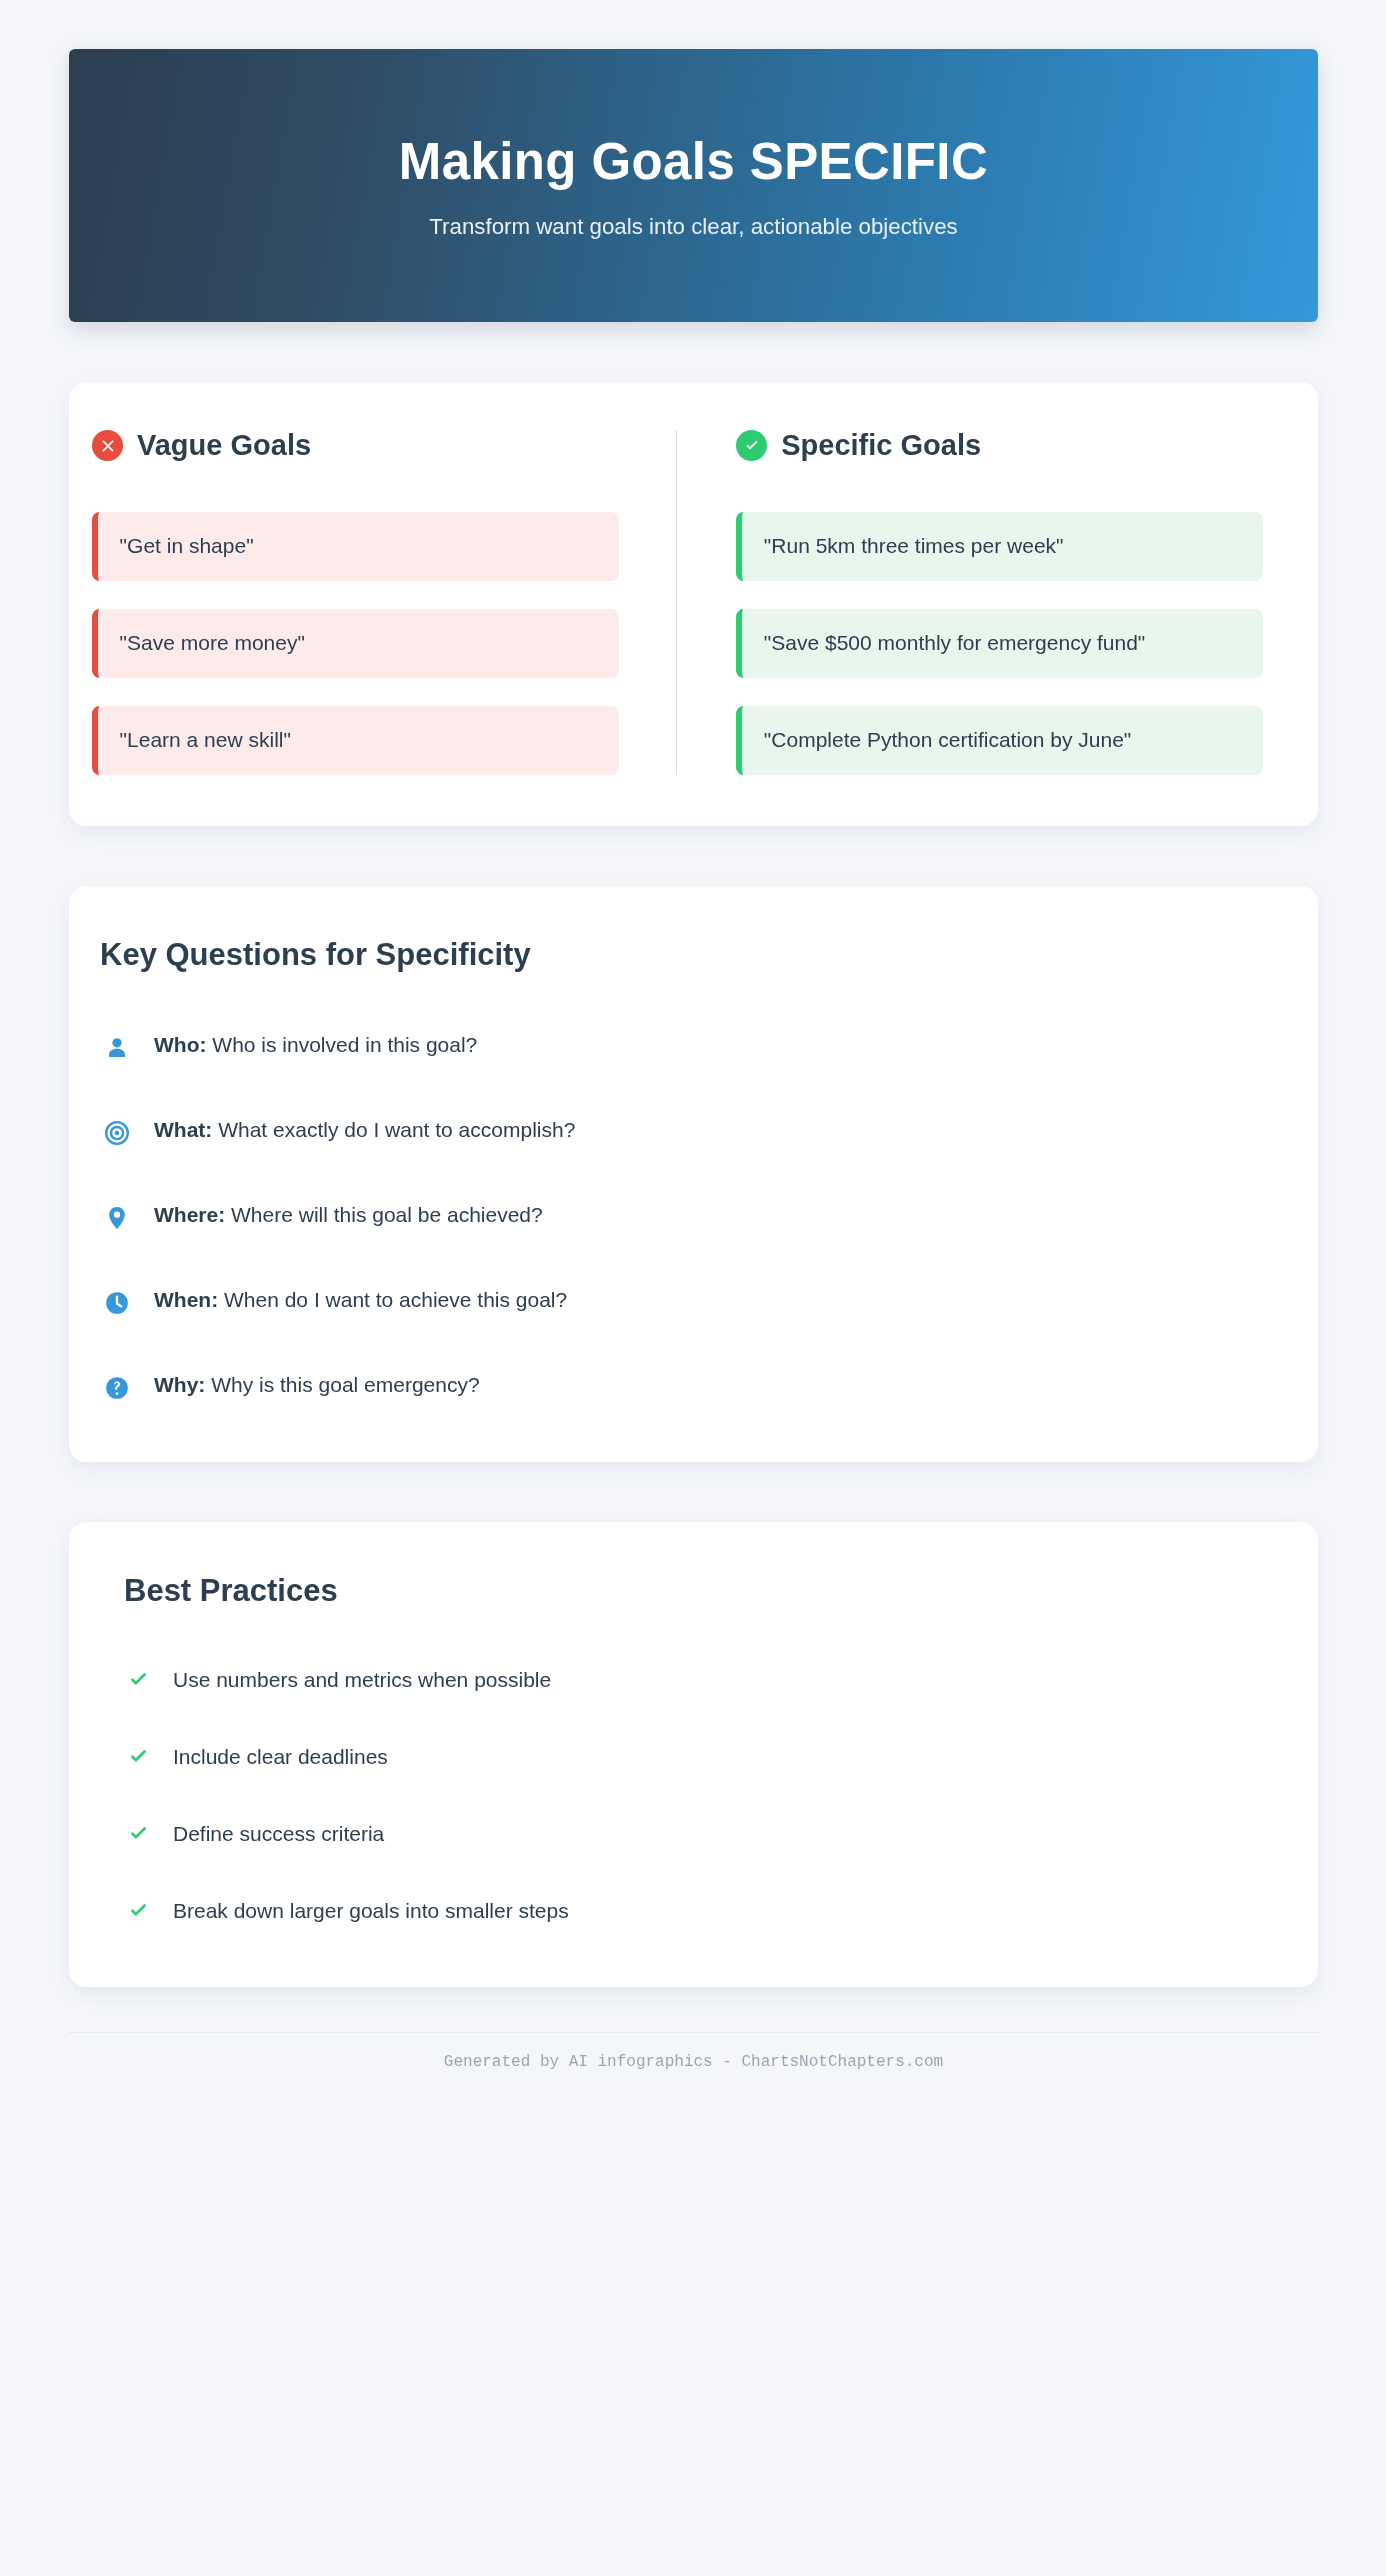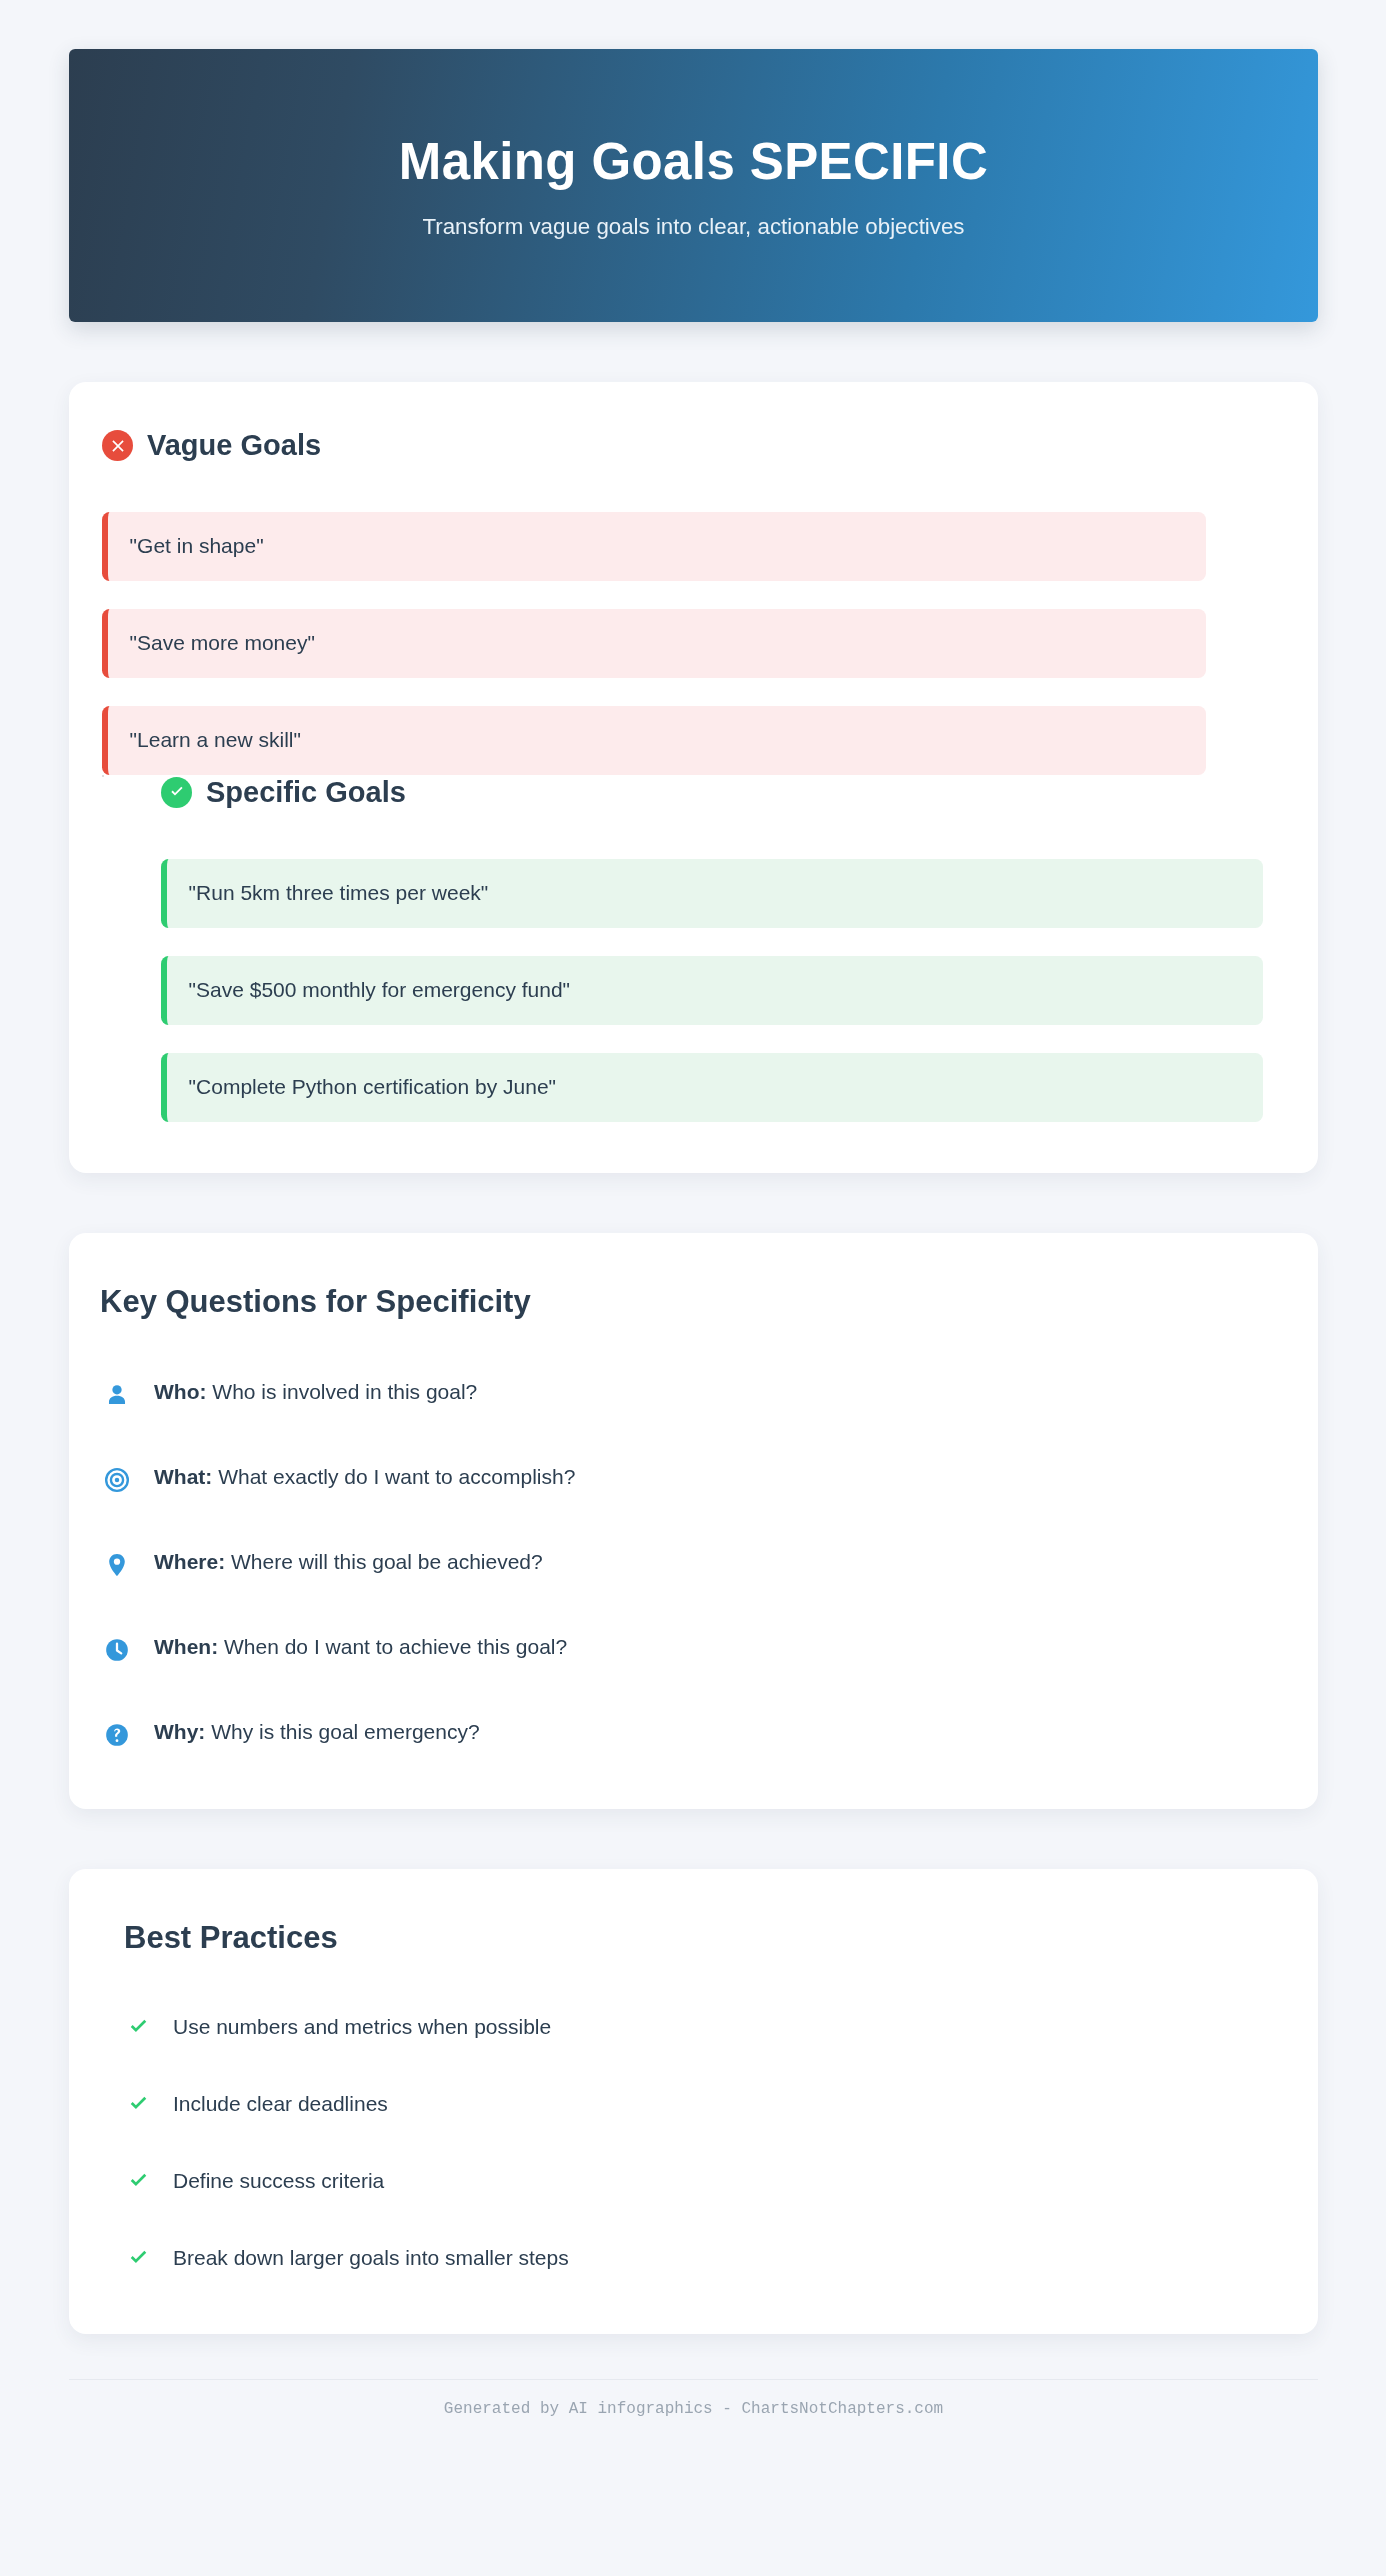--- a/index.html
+++ b/index.html
@@ -53,24 +53,23 @@
   .card {
     background: #ffffff;
     border-radius: 17px;
     box-shadow: 0 6.2px 20px rgba(44,62,80,0.07);
     margin-top: 60px;
     box-sizing: border-box;
   }
 
   
   .compare {
-    padding: 48px 55px 51px 33px;
+    padding: 48px 55px 51px 23px;
     display: flex;
     align-items: stretch;
-    flex-direction: column;
   }
   .compare-col {
     flex: 1 1 0;
     min-width: 0;
     box-sizing: border-box;
   }
   .compare-col.left { padding-right: 57px; }
   .compare-col.right { padding-left: 59px; }
   .compare-divider {
     width: 1.5px;
@@ -205,21 +204,21 @@
     color: #9aa5b1;
   }
 </style>
 </head>
 <body>
 
 <div class="page">
 
   <div class="hero">
     <h1 class="hero-title">Making Goals SPECIFIC</h1>
-    <p class="hero-sub">Transform vague goals into clear, actionable objectives</p>
+    <p class="hero-sub">Transform want goals into clear, actionable objectives</p>
   </div>
 
   <div class="card compare">
 
     <div class="compare-col left">
       <div class="col-head">
         <span class="badge-icon bad">
           <svg width="20" height="20" viewBox="0 0 24 24" aria-hidden="true">
             <path d="M6.6 5.2 L5.2 6.6 L10.6 12 L5.2 17.4 L6.6 18.8 L12 13.4 L17.4 18.8 L18.8 17.4 L13.4 12 L18.8 6.6 L17.4 5.2 L12 10.6 Z" fill="#ffffff"></path>
           </svg>

